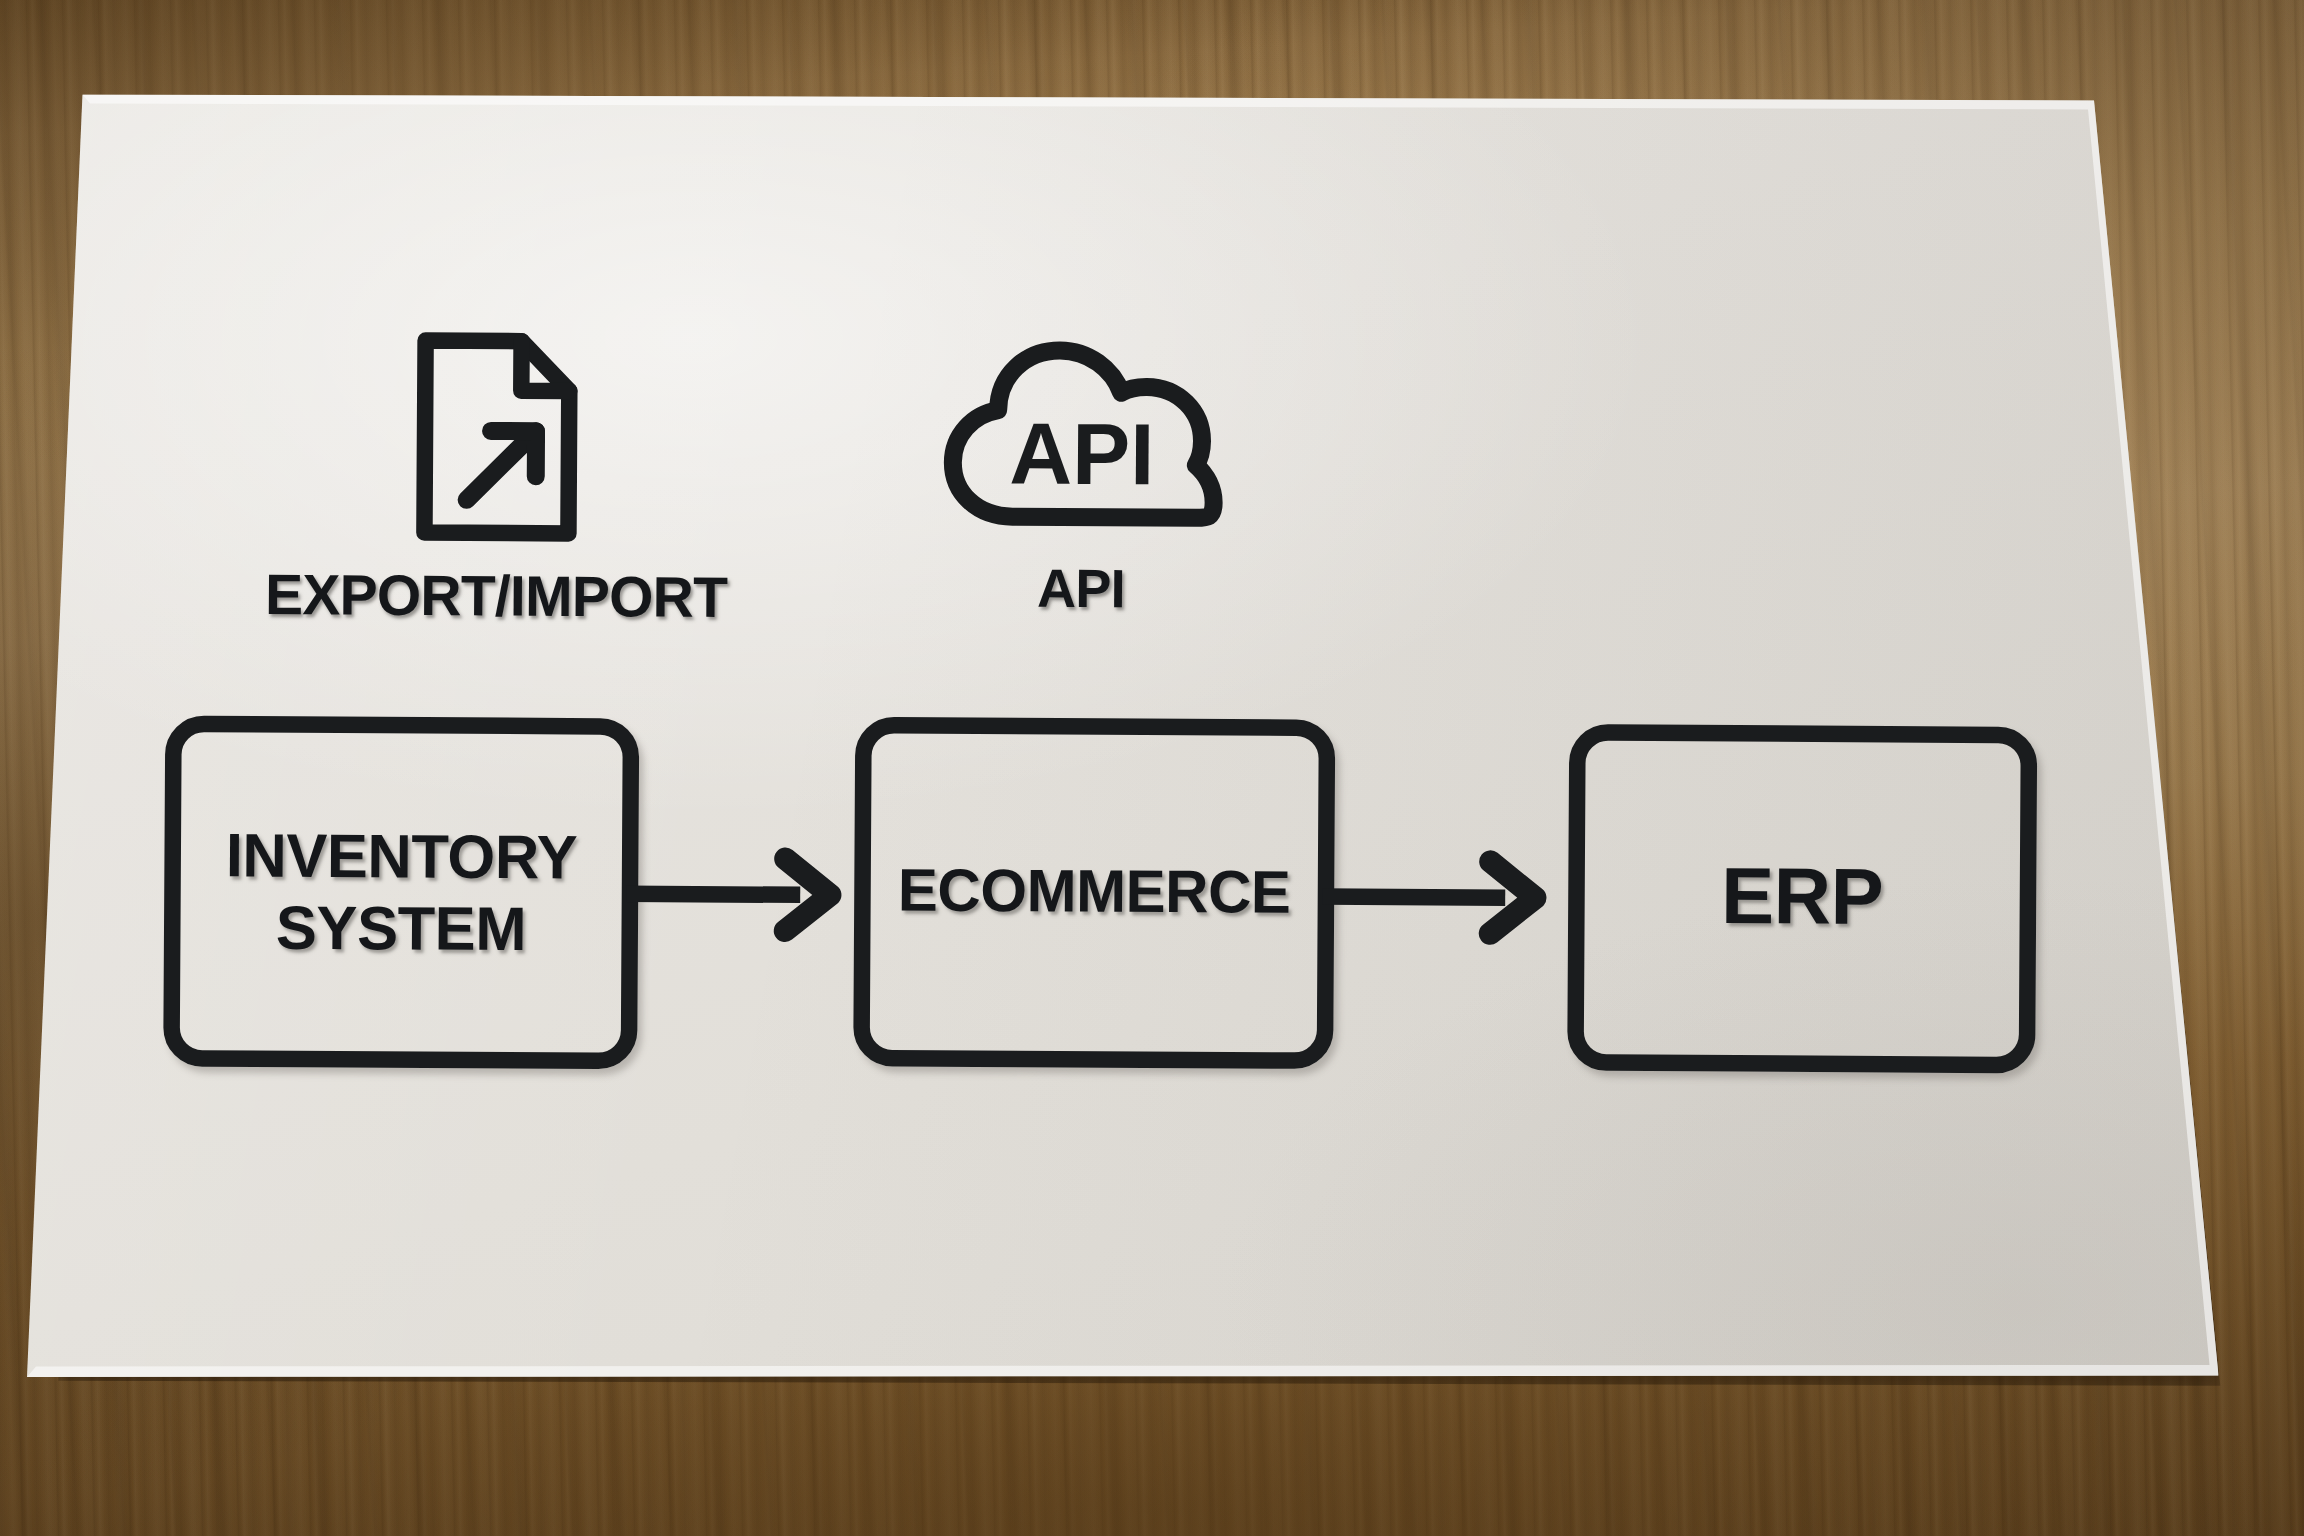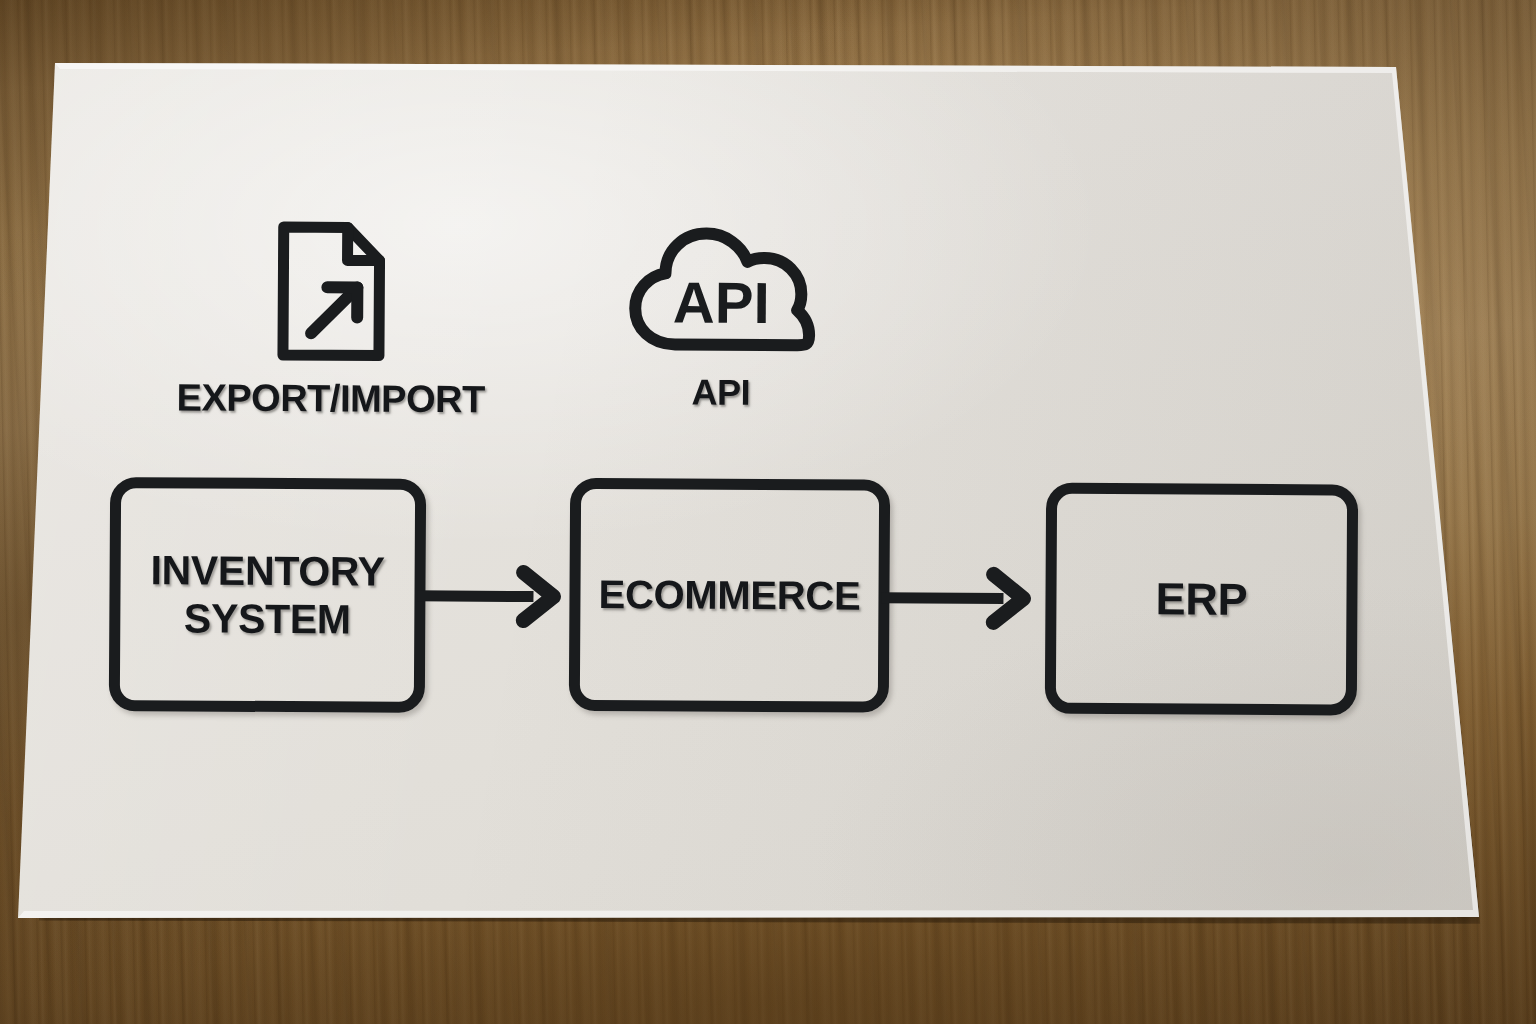--- a/index.html
+++ b/index.html
@@ -183,21 +183,21 @@
     font-weight: 700;
     font-size: 41px;
     line-height: 1.18;
     letter-spacing: -0.3px;
     color: #15171a;
     text-align: center;
     text-shadow: 1.8px 2.2px 2.2px rgba(90,88,84,0.50);
     padding: 0 6px;
   }
   #box-ecommerce .box-label { font-size: 40px; }
-  #box-erp .box-label { font-size: 45px; }
+  #box-erp .box-label { font-size: 53px; }
 
   
   .arrow {
     position: absolute;
     height: 70px;
   }
   #arrow-1 { left: 418px; top: 562px; width: 165px; }
   #arrow-2 { left: 882px; top: 560px; width: 175px; }
 </style>
 </head>

